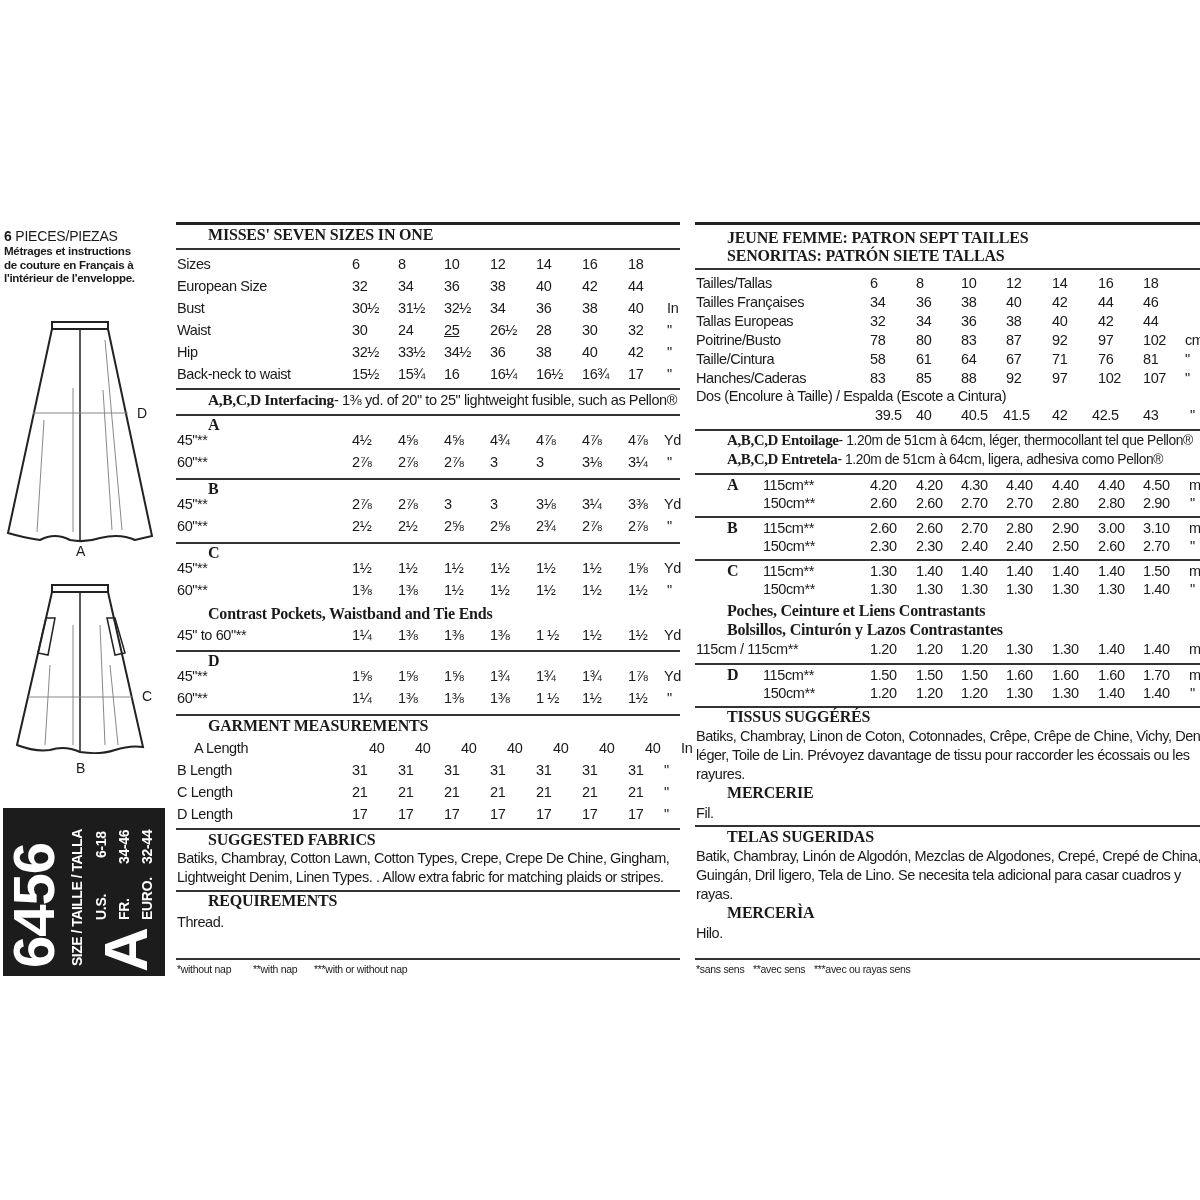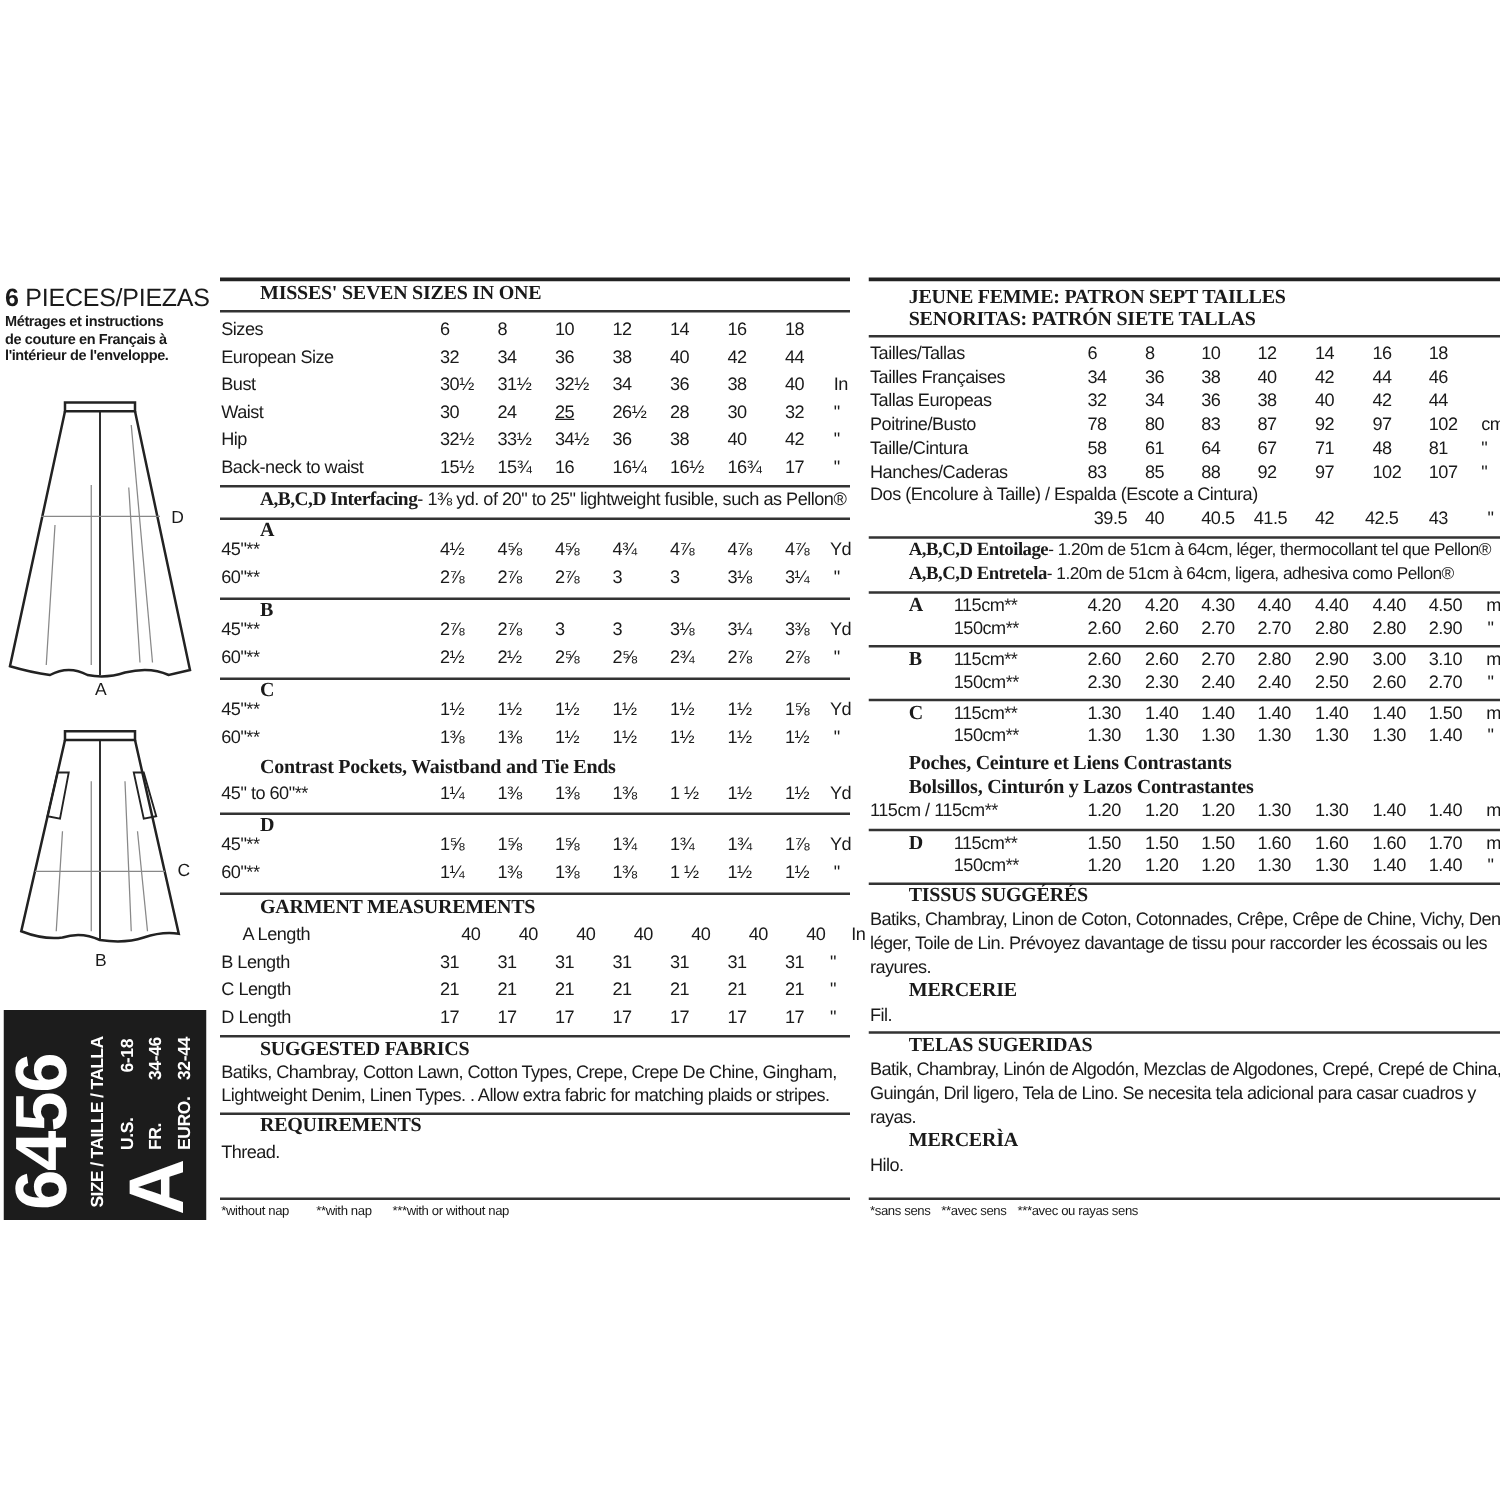--- a/index.html
+++ b/index.html
@@ -4,21 +4,21 @@
 <style>
   html, body { margin: 0; padding: 0; background: #ffffff; }
   body { width: 1200px; height: 1200px; position: relative; overflow: hidden; font-family: "Liberation Sans Narrow", "Liberation Sans", sans-serif; color: #1a1a1a; }
   .abs { position: absolute; }
   .serif-b { font-family: "Liberation Serif", serif; font-weight: bold; margin-left: 31px; }
   .rule-thick { position: absolute; height: 3px; background: #222; }
   .rule-thin { position: absolute; height: 2px; background: #333; }
 
   
   .pieces { left: 4px; top: 228px; width: 172px; font-family: "Liberation Sans", sans-serif; }
-  .pieces .head { font-size: 20px; letter-spacing: -0.2px; }
+  .pieces .head { font-size: 14px; letter-spacing: -0.2px; }
   .pieces .head b { font-weight: 900; }
   .pieces .sub { font-size: 11.6px; line-height: 13.5px; font-weight: bold; letter-spacing: -0.3px; }
 
   .badge { left: 3px; top: 808px; width: 162px; height: 168px; background: #1c1c1c; }
   .badge-inner { position: absolute; left: 0; top: 0; width: 168px; height: 162px; transform-origin: 0 0; transform: translate(0px,168px) rotate(-90deg); color: #fff; font-family: "Liberation Sans", sans-serif; }
   .badge .num { position: absolute; left: 8px; top: 2px; font-size: 58px; font-weight: 900; letter-spacing: -1px; line-height: 58px; }
   .badge .size-lbl { position: absolute; left: 10px; top: 66px; font-size: 14px; font-weight: bold; letter-spacing: -0.5px; }
   .badge .letter { position: absolute; left: 4px; top: 92px; font-size: 62px; font-weight: 900; line-height: 62px; }
   .badge .row { position: absolute; font-size: 14px; font-weight: bold; letter-spacing: -0.3px; }
 
@@ -370,21 +370,21 @@
       <span class="cell" style="left: 448px;">102</span>
       <span class="cell" style="left: 490px;">cm</span>
     </div>
     <div class="row-line tbl-text" style="top: 126px; left: 0px; width: 100%;">
       <span class="cell" style="left: 1px;">Taille/Cintura</span>
       <span class="cell" style="left: 175px;">58</span>
       <span class="cell" style="left: 221px;">61</span>
       <span class="cell" style="left: 266px;">64</span>
       <span class="cell" style="left: 311px;">67</span>
       <span class="cell" style="left: 357px;">71</span>
-      <span class="cell" style="left: 403px;">48</span>
+      <span class="cell" style="left: 403px;">76</span>
       <span class="cell" style="left: 448px;">81</span>
       <span class="cell" style="left: 490px;">"</span>
     </div>
     <div class="row-line tbl-text" style="top: 145px; left: 0px; width: 100%;">
       <span class="cell" style="left: 1px;">Hanches/Caderas</span>
       <span class="cell" style="left: 175px;">83</span>
       <span class="cell" style="left: 221px;">85</span>
       <span class="cell" style="left: 266px;">88</span>
       <span class="cell" style="left: 311px;">92</span>
       <span class="cell" style="left: 357px;">97</span>

